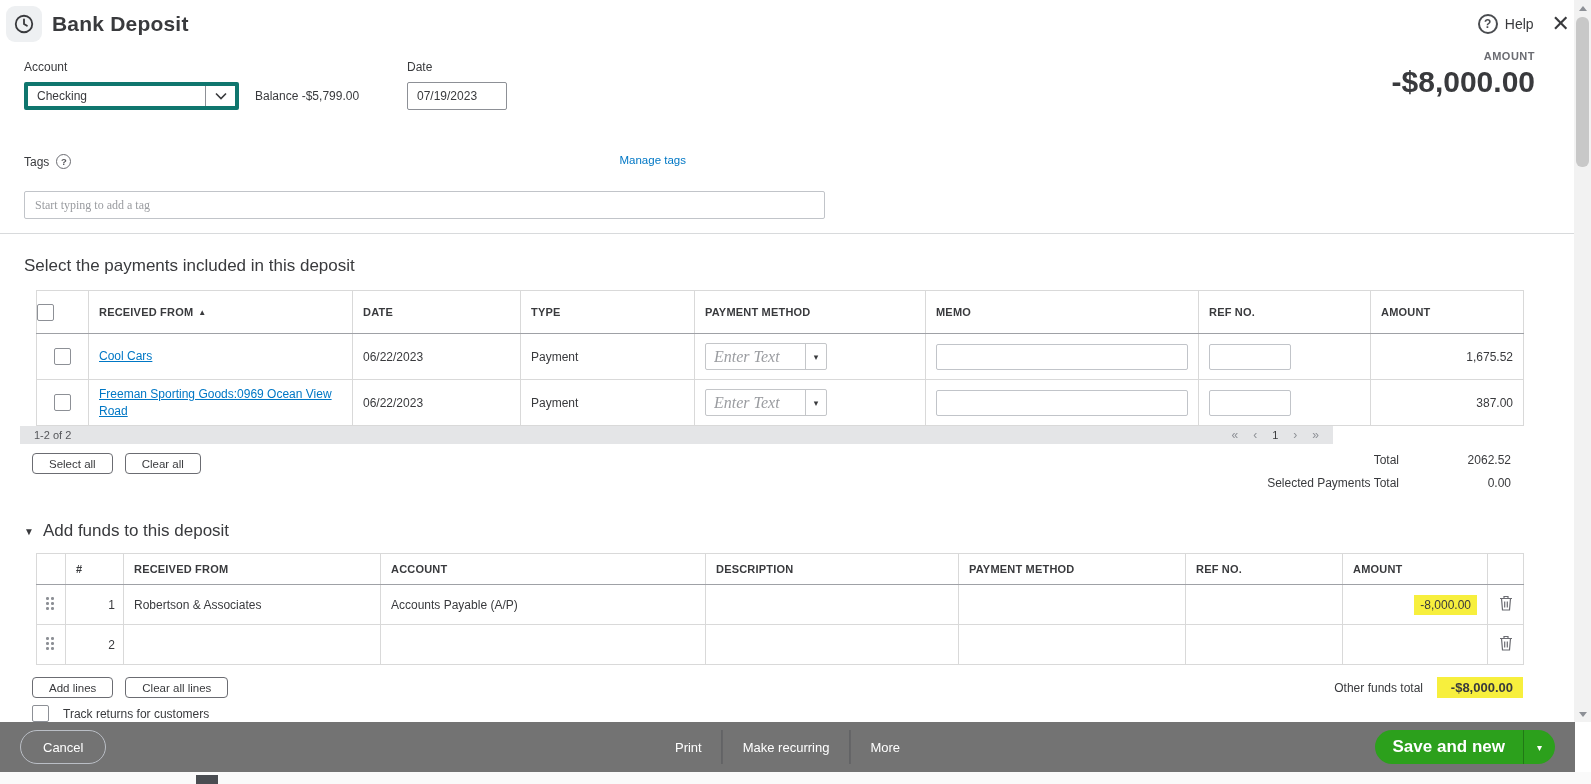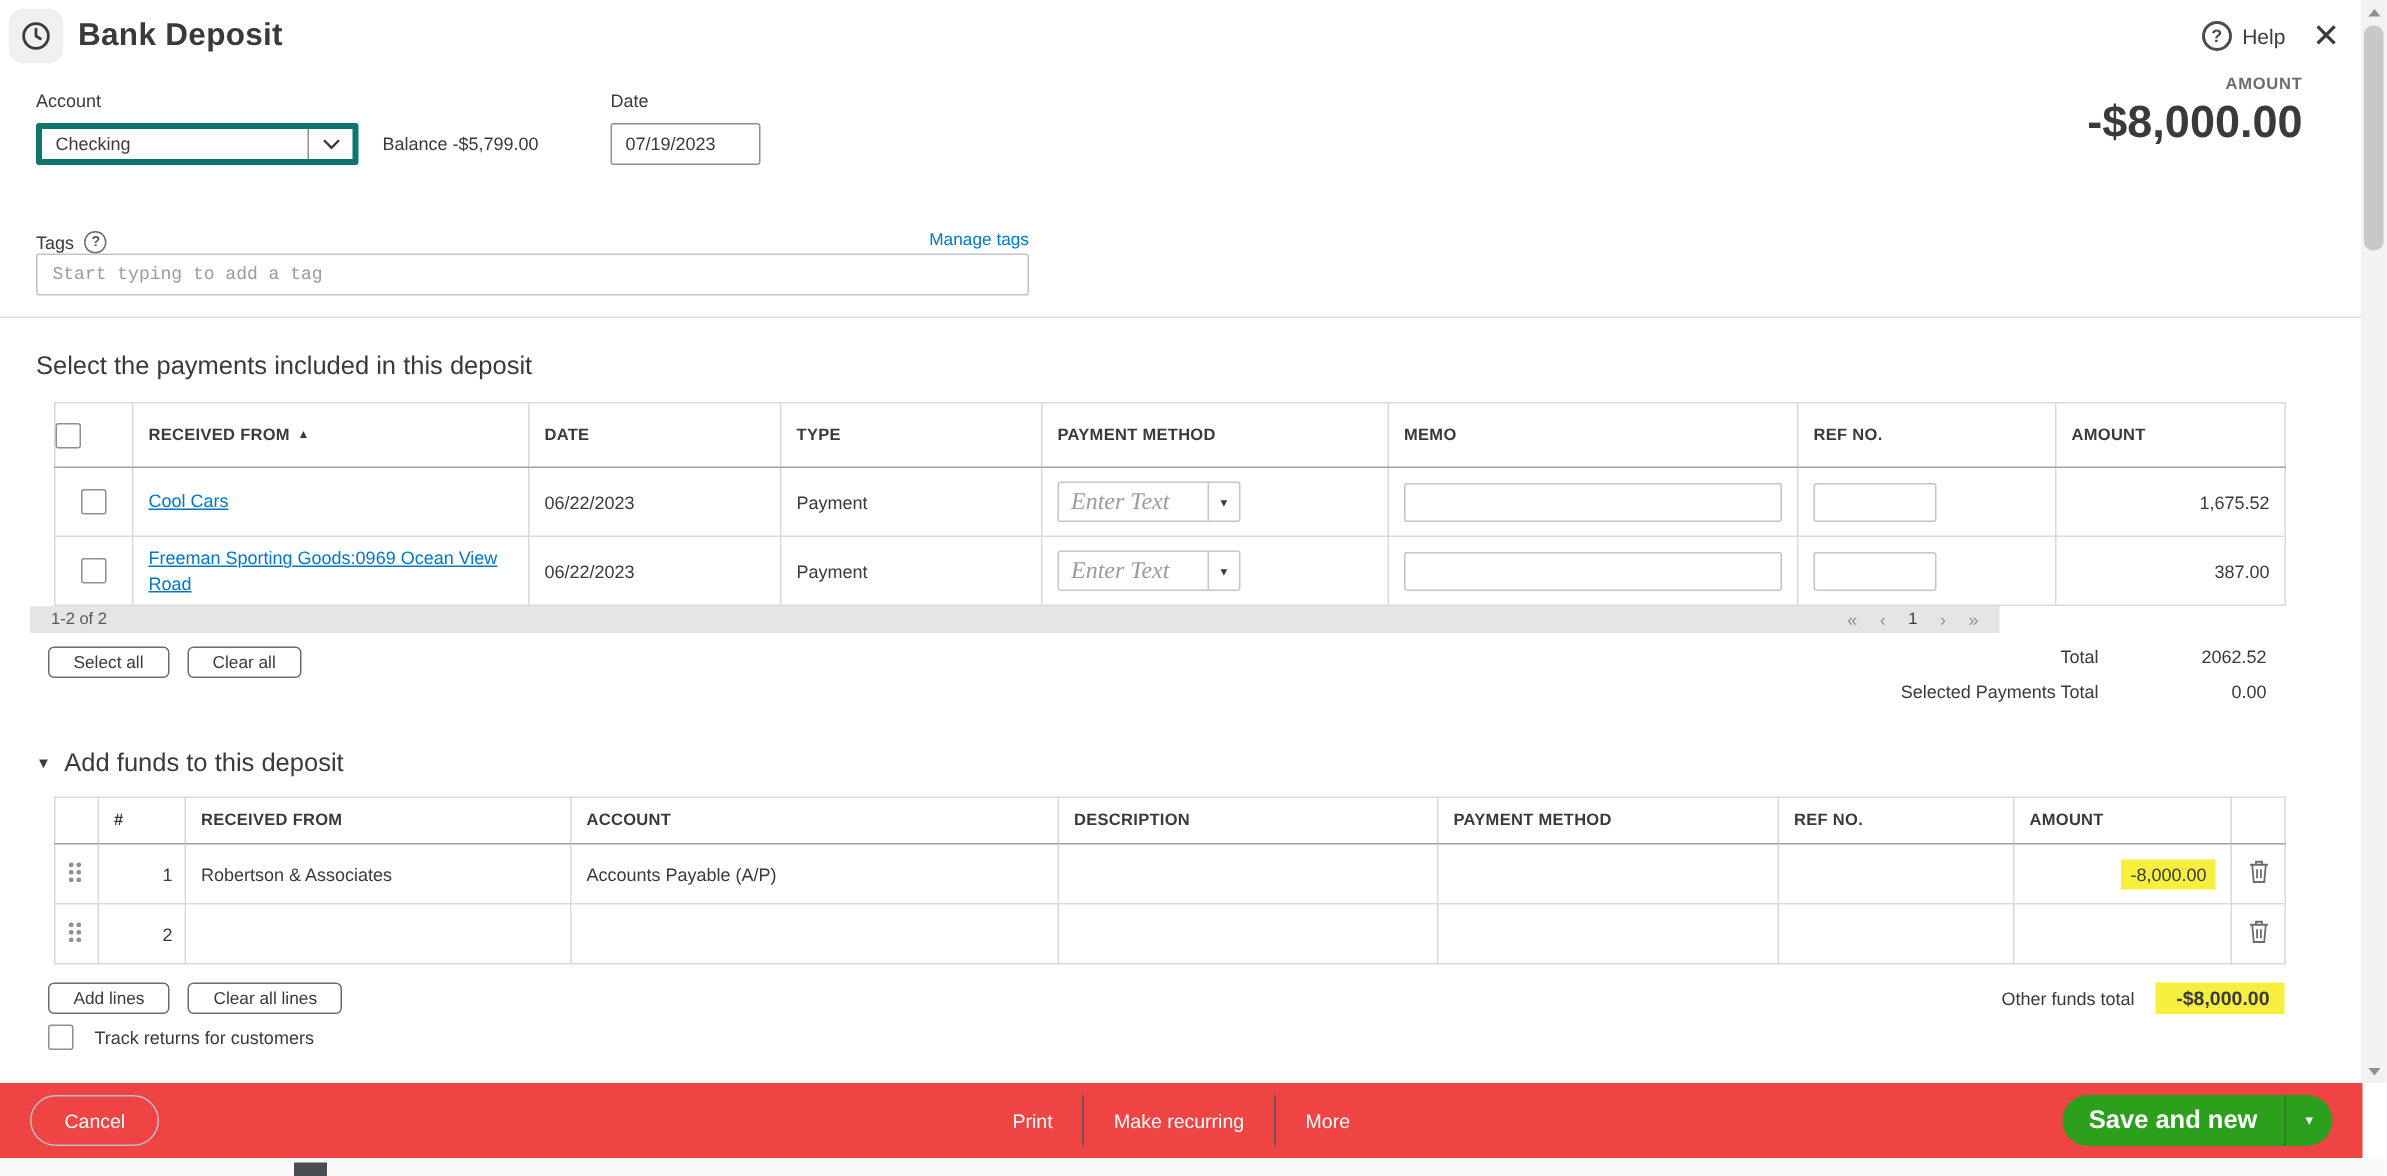--- a/index.html
+++ b/index.html
@@ -1,20 +1,20 @@
 <!DOCTYPE html>
 <html><head>
 <meta charset="utf-8">
 <style>
   *{margin:0;padding:0;box-sizing:border-box}
   html,body{width:1591px;height:784px;overflow:hidden}
   body{position:relative;font-family:"Liberation Sans",sans-serif;background:#fff;color:#393a3d}
 
   
-  .app-header{display:flex;align-items:center;height:44px;padding:4px 31px 0 6px;position:relative}
+  .app-header{display:flex;align-items:center;height:44px;padding:4px 21px 0 6px;position:relative}
   .header-icon{width:36px;height:36px;border-radius:9px;background:#eef0f2;display:flex;align-items:center;justify-content:center}
   .page-title{font-size:21px;font-weight:700;margin-left:10px;letter-spacing:.2px}
   .header-right{margin-left:auto;display:flex;align-items:center;gap:18px}
   .help{display:flex;align-items:center;gap:7px;font-size:14px;color:#393a3d;cursor:pointer}
   .help-circle{width:20px;height:20px;border:2px solid #4a4c50;border-radius:50%;font-size:12px;font-weight:700;display:flex;align-items:center;justify-content:center;color:#4a4c50}
   .close-btn{font-size:22px;color:#393a3d;line-height:1;cursor:pointer;font-weight:400}
 
   
   .top-row{position:relative;height:74px;margin-top:16px}
   .account-field{position:absolute;left:24px;top:0}
@@ -28,21 +28,21 @@
   .date-input{width:100px;height:28px;border:1px solid #8d9096;border-radius:2px;padding:0 9px;font-size:12px;color:#393a3d;font-family:inherit}
   .amount-summary{position:absolute;right:56px;top:-10px;text-align:right}
   .amount-label{font-size:11px;font-weight:700;color:#6b6c72;letter-spacing:.5px}
   .amount-value{font-size:30px;font-weight:700;margin-top:3px;color:#393a3d}
 
   
   .tags-section{position:relative;margin:20px 0 0 24px;width:662px}
   .tags-label-line{display:flex;align-items:center;gap:7px;font-size:12px}
   .info-circle{width:15px;height:15px;border:1.4px solid #6b6c72;border-radius:50%;font-size:9.5px;font-weight:700;color:#55565a;display:flex;align-items:center;justify-content:center;cursor:pointer}
   .manage-tags{position:absolute;right:0;top:0;font-size:11.5px;color:#0077c5;cursor:pointer;text-decoration:none}
-  .tags-input{margin-top:0;width:662px;height:28px;border:1px solid #c1c4c9;border-radius:2px;padding:0 10px;font-size:12px;font-family:Liberation Mono, monospace;color:#393a3d}
+  .tags-input{margin-top:22px;width:801px;height:28px;border:1px solid #c1c4c9;border-radius:2px;padding:0 10px;font-size:12px;font-family:Liberation Serif, serif;color:#393a3d}
   .tags-input::placeholder{color:#9a9ca0}
   .divider{height:1px;background:#d8dadc;margin-top:14px}
 
   
   .section-heading{font-size:17px;margin:22px 0 0 24px;color:#393a3d;display:flex;align-items:center;gap:9px}
   .collapse-icon{font-size:10px;color:#393a3d}
 
   
   .grid{border-collapse:collapse;table-layout:fixed;margin:14px 0 0 36px;background:#fff}
   .grid th{font-size:11px;font-weight:700;text-align:left;padding:0 10px;color:#393a3d;border:1px solid #d9d9d9;border-bottom:1px solid #9fa1a6;letter-spacing:.2px}
@@ -86,21 +86,21 @@
   .drag-dots i{width:2.5px;height:2.5px;background:#8d9096;border-radius:50%}
   .trash-btn{display:inline-flex;align-items:center;justify-content:center;cursor:pointer}
   .hl{background:#f7ef3d;padding:3px 6px}
   .lines-actions-row{display:flex;align-items:center;margin:12px 68px 0 32px}
   .lines-actions-row .btn-outline{margin-right:12px}
   .other-funds-label{margin-left:auto;font-size:12px;margin-right:14px}
   .other-funds-value{background:#f7ef3d;padding:3px 10px;font-size:13px;font-weight:700;min-width:86px;text-align:right}
   .track-returns{display:flex;align-items:center;gap:14px;margin:7px 0 0 32px;font-size:12px}
 
   
-  .footer{position:absolute;left:0;top:722px;width:1575px;height:50px;background:#ef4444;display:flex;align-items:center;padding:0 20px}
+  .footer{position:absolute;left:0;top:722px;width:1575px;height:50px;background:#737373;display:flex;align-items:center;padding:0 20px}
   .btn-pill-outline{height:34px;padding:0 22px;border:1px solid #babec5;border-radius:17px;background:transparent;color:#fff;font-size:13px;font-family:inherit;cursor:pointer}
   .footer-center{position:absolute;left:50%;transform:translateX(-50%);display:flex;align-items:stretch;height:34px}
   .footer-text-btn{background:transparent;border:none;color:#fff;font-size:13px;padding:0 20px;font-family:inherit;cursor:pointer}
   .footer-text-btn.mid{border-left:1px solid #55565a;border-right:1px solid #55565a}
   .save-split{margin-left:auto;display:flex;align-items:stretch;height:34px;background:#2ca01c;border-radius:17px;overflow:hidden;color:#fff;cursor:pointer}
   .save-label{display:flex;align-items:center;padding:0 18px;font-size:17px;font-weight:700}
   .save-divider{width:1px;background:rgba(0,0,0,.25)}
   .save-caret{display:flex;align-items:center;padding:0 13px;font-size:10px}
 
   

